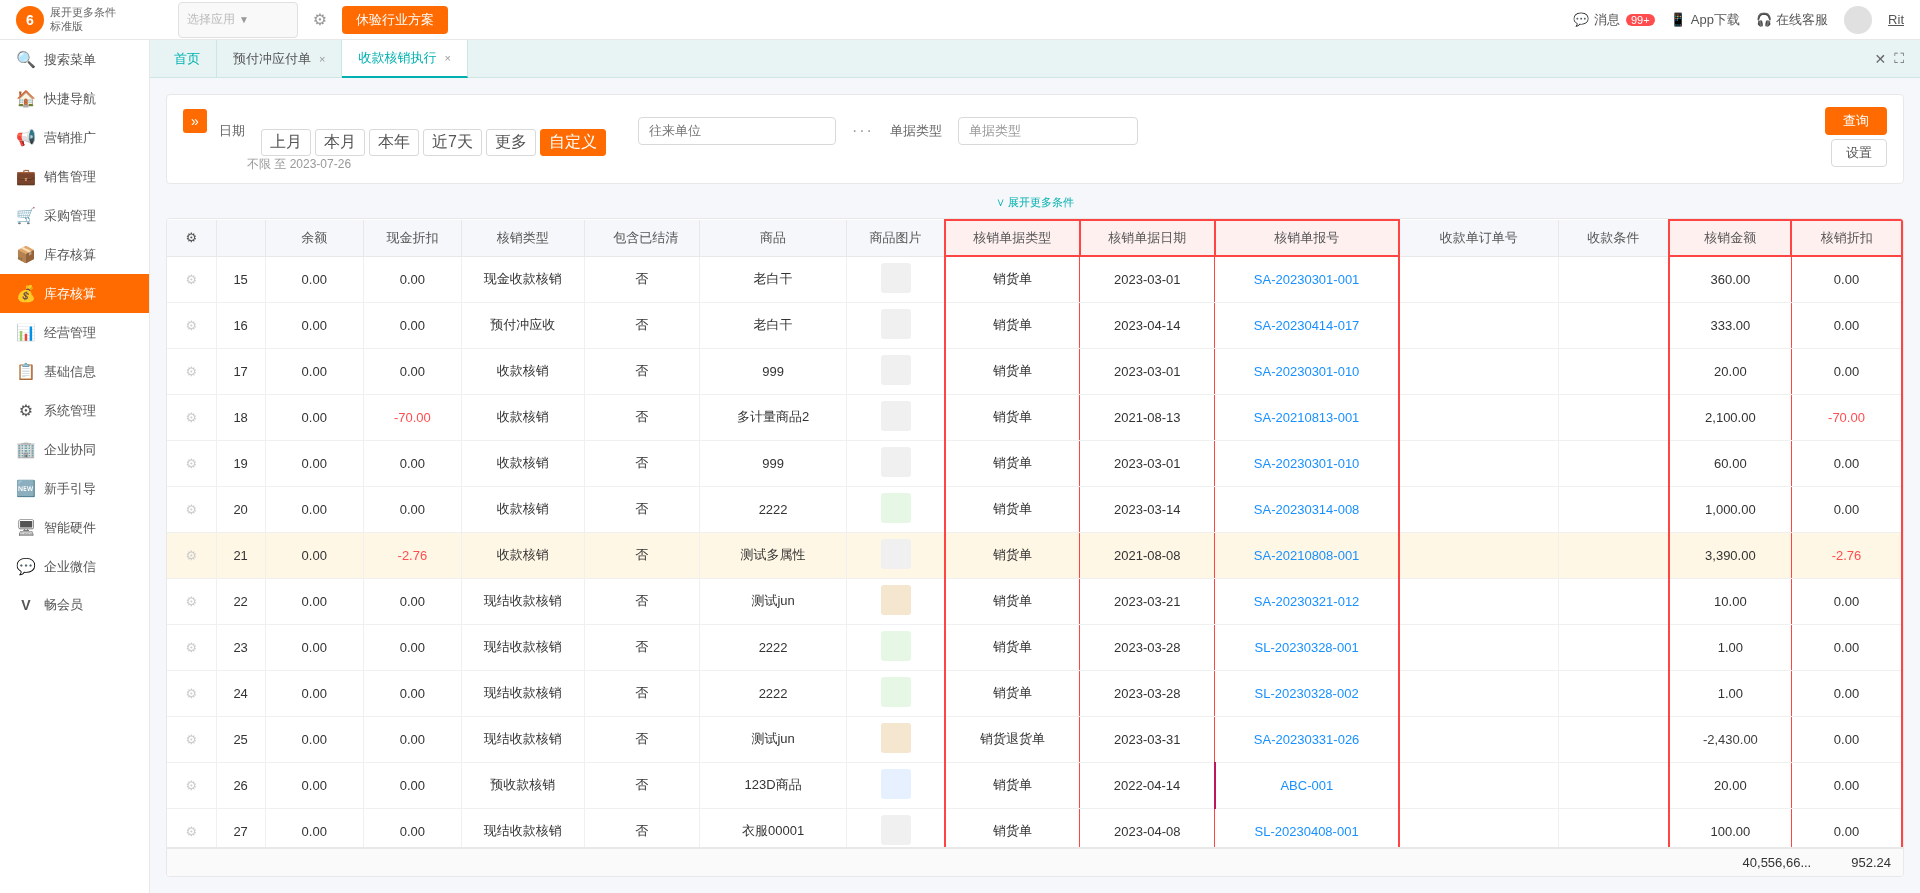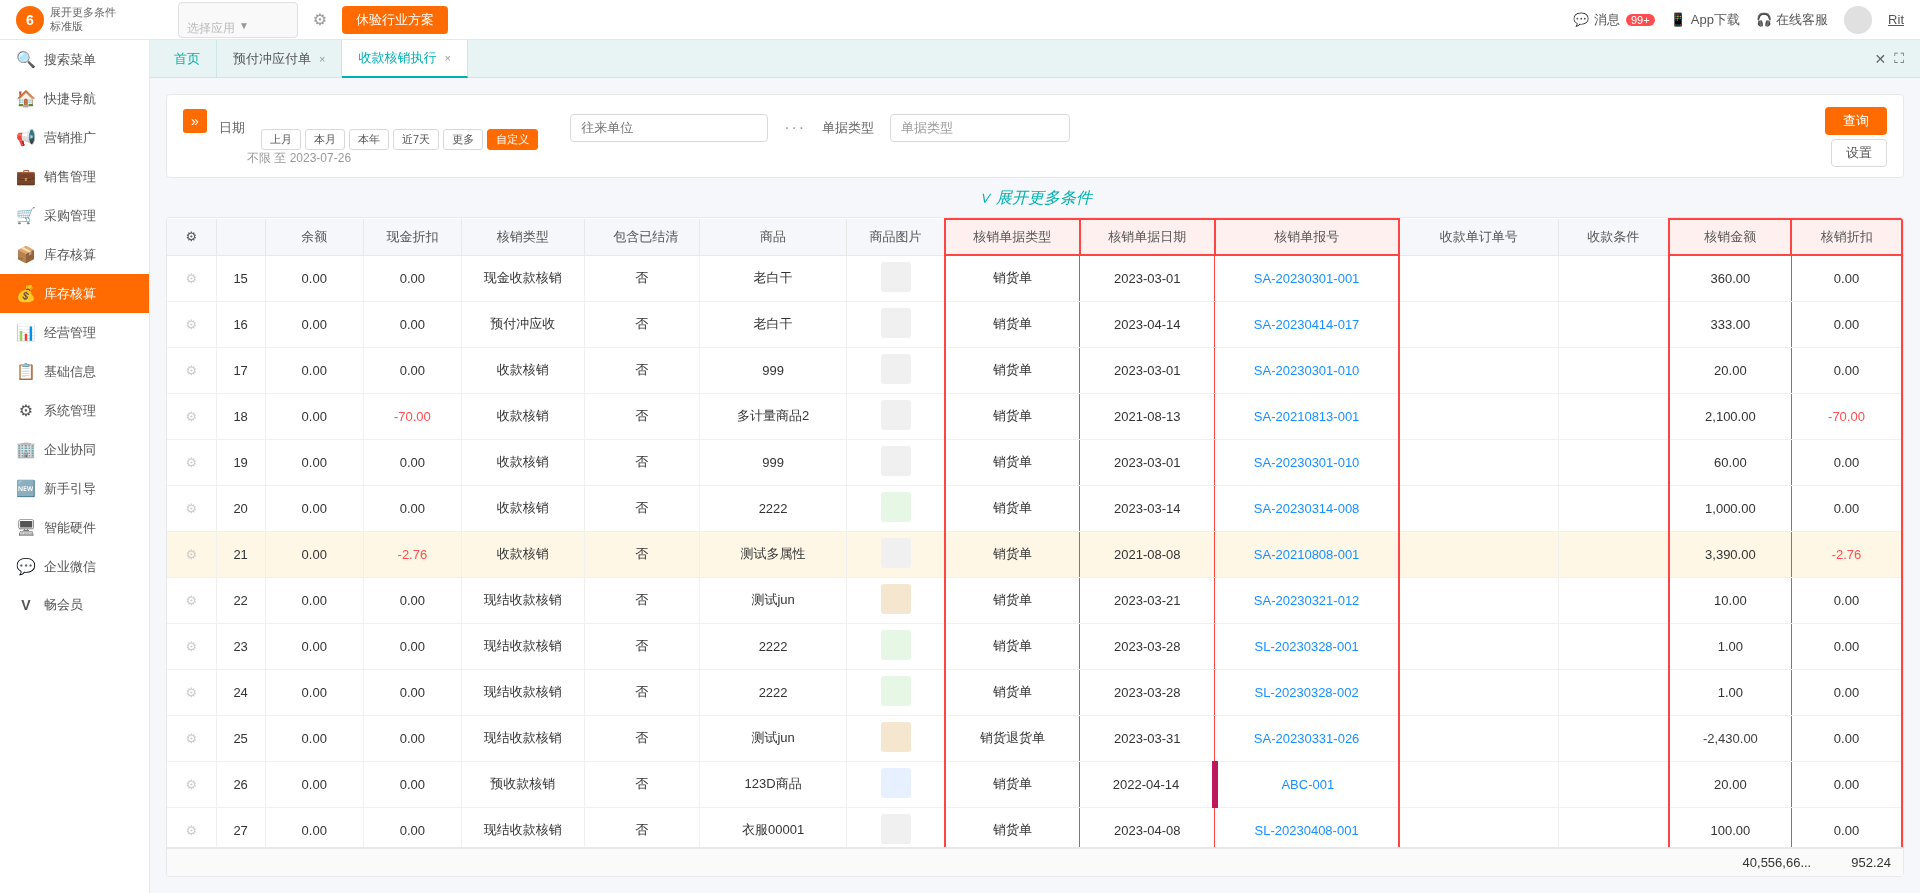--- a/index.html
+++ b/index.html
@@ -13,21 +13,21 @@
       display: flex;
       align-items: center;
       padding: 0 16px;
       gap: 12px;
       position: relative;
     }
     .top-bar-left { display: flex; align-items: center; gap: 8px; flex: 1; }
     .logo-area { display: flex; align-items: center; gap: 6px; width: 150px; }
     .logo-icon { width: 28px; height: 28px; background: #ff6b00; border-radius: 50%; display: flex; align-items: center; justify-content: center; color: white; font-size: 14px; font-weight: bold; }
     .logo-text { font-size: 12px; color: #666; line-height: 1.2; }
-    .app-selector { display: flex; gap: 4px; color: #aaa; font-size: 12px; border: 1px solid #e0e0e0; border-radius: 4px; padding: 17px 8px; background: #f9f9f9; height: 28px; min-width: 120px; }
+    .app-selector { display: flex; align-items: center; gap: 4px; color: #aaa; font-size: 12px; border: 1px solid #e0e0e0; border-radius: 4px; padding: 17px 8px; background: #f9f9f9; height: 28px; min-width: 120px; }
     .dropdown-arrow { color: #999; font-size: 10px; }
     .gear-btn { width: 28px; height: 28px; background: none; border: none; cursor: pointer; color: #999; font-size: 16px; display: flex; align-items: center; justify-content: center; }
     .industry-btn { background: #ff6b00; color: white; border: none; border-radius: 4px; padding: 4px 14px; font-size: 13px; cursor: pointer; height: 28px; }
     .top-bar-right { display: flex; align-items: center; gap: 16px; }
     .nav-item { display: flex; align-items: center; gap: 4px; color: #555; font-size: 13px; cursor: pointer; }
     .badge { background: #ff4d4f; color: white; border-radius: 10px; padding: 0 5px; font-size: 11px; margin-left: 2px; }
     .user-avatar { width: 28px; height: 28px; background: #e0e0e0; border-radius: 50%; }
     .user-name { color: #555; font-size: 13px; text-decoration: underline; }
 
     
@@ -54,31 +54,31 @@
     .page-header { display: flex; align-items: center; justify-content: space-between; margin-bottom: 12px; }
     .page-title { font-size: 18px; font-weight: 600; color: #333; }
     .page-actions { display: flex; gap: 8px; }
     .action-btn { display: flex; align-items: center; gap: 4px; padding: 4px 12px; border: 1px solid #d9d9d9; background: #fff; border-radius: 4px; cursor: pointer; font-size: 13px; color: #555; }
 
     
     .filter-bar { background: #fff; border: 1px solid #e8e8e8; border-radius: 4px; padding: 10px 16px; margin-bottom: 10px; }
     .filter-row { display: flex; align-items: center; gap: 16px; flex-wrap: wrap; }
     .filter-label { color: #666; font-size: 13px; white-space: nowrap; }
     .filter-date-btns { display: flex; gap: 4px; align-items: center; }
-    .date-btn { padding: 2px 8px; border: 1px solid #d9d9d9; background: #fff; border-radius: 3px; font-size: 11px; cursor: pointer; color: #555; margin-top: 24px; }
+    .date-btn { padding: 2px 8px; border: 1px solid #d9d9d9; background: #fff; border-radius: 3px; font-size: 16px; cursor: pointer; color: #555; margin-top: 24px; }
     .date-btn.custom { background: #ff6b00; color: white; border-color: #ff6b00; }
     .date-range { font-size: 12px; color: #999; margin-top: 14px; }
     .filter-separator { color: #d9d9d9; }
     .filter-input { border: 1px solid #d9d9d9; border-radius: 4px; padding: 4px 10px; font-size: 13px; min-width: 180px; height: 28px; color: #999; }
     .filter-dots { color: #999; font-size: 16px; letter-spacing: 2px; }
     .filter-select { border: 1px solid #d9d9d9; border-radius: 4px; padding: 4px 10px; font-size: 13px; min-width: 180px; height: 28px; color: #999; background: #fff; appearance: none; }
     .query-btn { background: #ff6b00; color: white; border: none; border-radius: 4px; padding: 4px 18px; font-size: 13px; cursor: pointer; height: 28px; }
     .settings-btn { border: 1px solid #d9d9d9; background: #fff; color: #555; border-radius: 4px; padding: 4px 14px; font-size: 13px; cursor: pointer; height: 28px; }
     .expand-bar { text-align: center; margin-bottom: 8px; }
-    .expand-btn { color: #00b0b0; font-size: 16px; cursor: pointer; background: none; border: none; font-style: italic; }
+    .expand-btn { color: #00b0b0; font-size: 11px; cursor: pointer; background: none; border: none; }
 
     
     .table-wrapper { flex: 1; overflow: auto; background: #fff; border: 1px solid #e8e8e8; border-radius: 4px; position: relative; }
     table { width: 100%; border-collapse: collapse; font-size: 13px; }
     thead th {
       background: #f5f7fa;
       border-bottom: 1px solid #e8e8e8;
       border-right: 1px solid #e8e8e8;
       padding: 8px 10px;
       text-align: center;
@@ -518,21 +518,21 @@
       <td>26</td>
       <td>0.00</td>
       <td style="">0.00</td>
       <td>预收款核销</td>
       <td>否</td>
       <td>123D商品</td>
       <td>
         <div class="product-img blue" style="margin:0 auto;"></div>
       </td>
       <td style="border-left:2px solid #ff4444; border-right:1px solid #ff4444;">销货单</td>
-      <td style="border-left:1px solid #ff4444; border-right:6px solid #be185d;">2022-04-14</td>
+      <td style="border-left:1px solid #ff4444; border-right:2px solid #be185d;">2022-04-14</td>
       <td style="border-left:1px solid #ff4444; border-right:2px solid #ff4444;"><a class="link-text" href="#">ABC-001</a></td>
       <td></td>
       <td></td>
       <td style="border-left:2px solid #ff4444; border-right:1px solid #ff4444; ">20.00</td>
       <td style="border-left:1px solid #ff4444; border-right:2px solid #ff4444; ">0.00</td>
     </tr>
               <tr>
       <td><span style="color:#ccc;">⚙</span></td>
       <td>27</td>
       <td>0.00</td>

